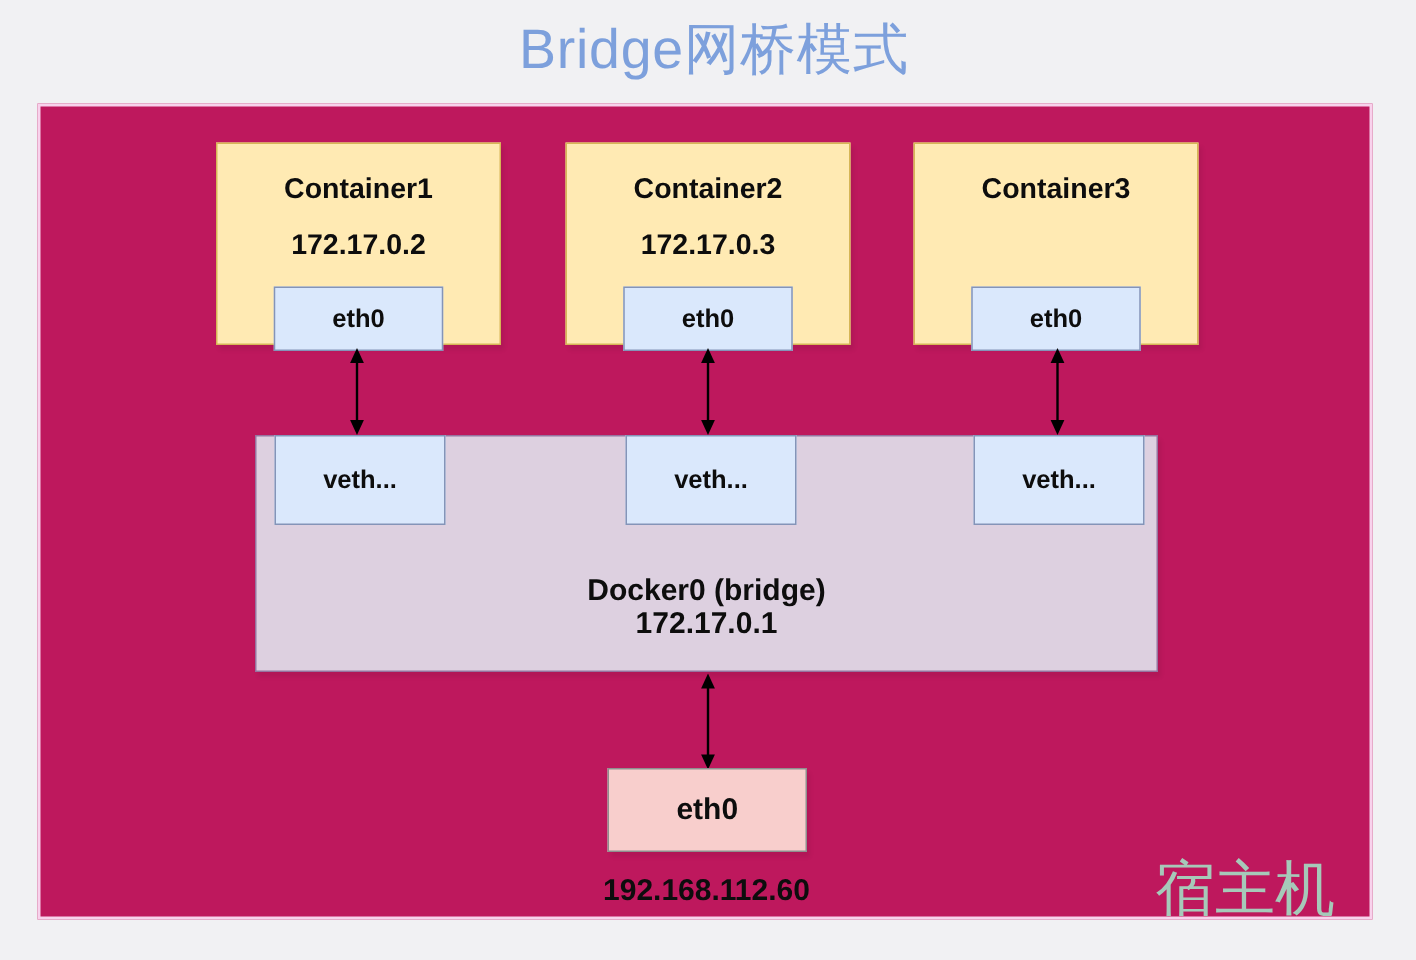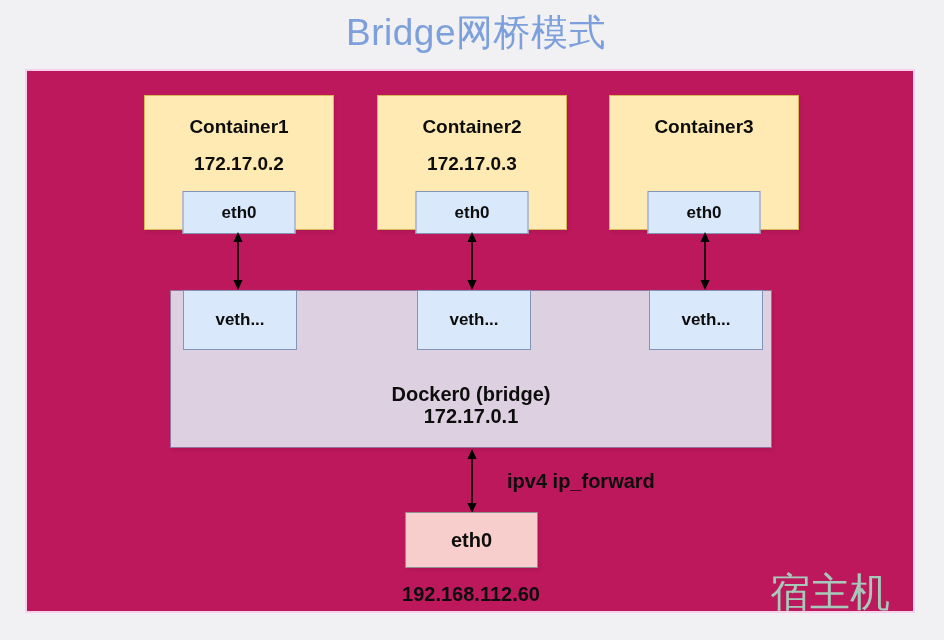--- a/index.html
+++ b/index.html
@@ -162,20 +162,19 @@
       <div class="bridge-name">Docker0 (bridge)</div>
       <div class="bridge-ip">172.17.0.1</div>
     </div>
 
     <svg class="arrow a4" width="16" height="64" viewBox="0 0 16 64">
       <line x1="8" y1="7" x2="8" y2="57" stroke="#000" stroke-width="1.6"></line>
       <polygon points="8,0 3.4,10 12.6,10" fill="#000"></polygon>
       <polygon points="8,64 3.4,54 12.6,54" fill="#000"></polygon>
     </svg>
 
-    <div class="forward-label">ipv4 ip_forward</div>
 
     <div class="host-eth">eth0</div>
     <div class="host-ip">192.168.112.60</div>
 
     <div class="host-label">宿主机</div>
   </div>
 </div>
 
 </body></html>

